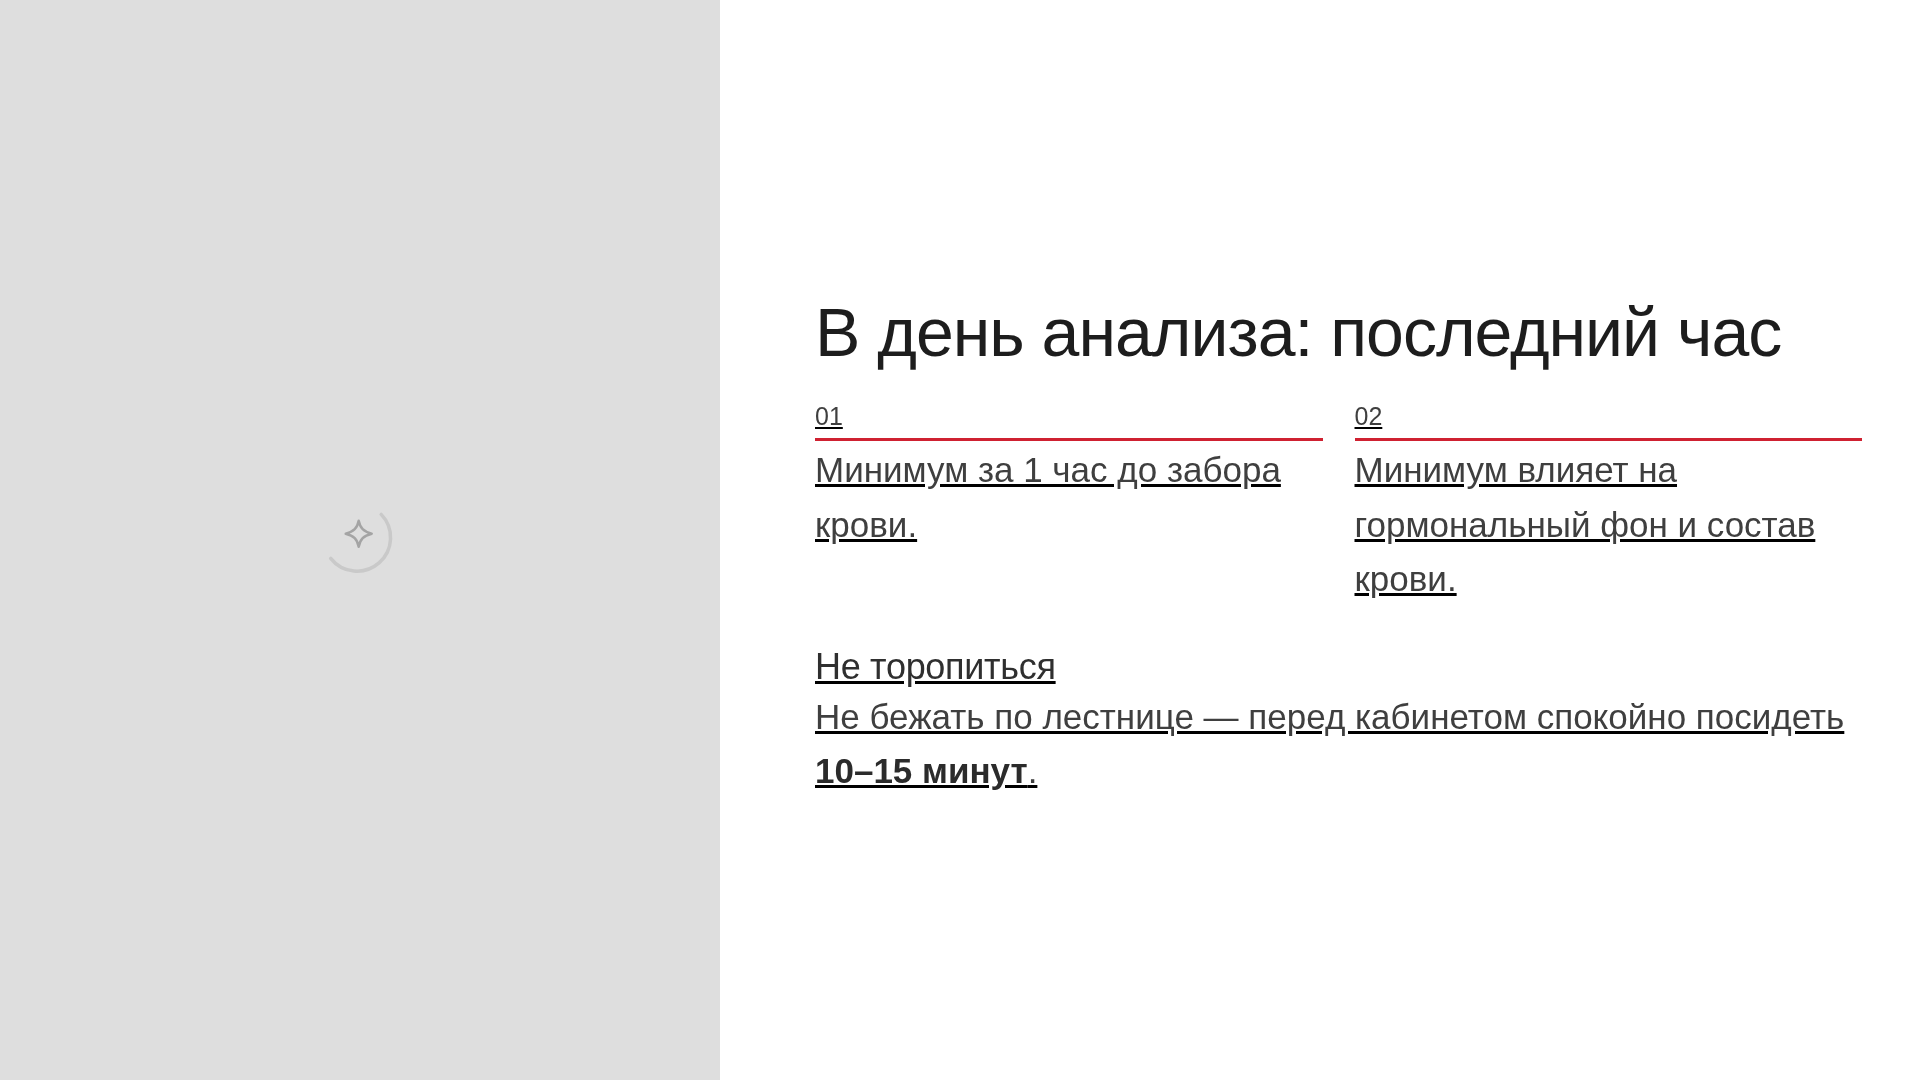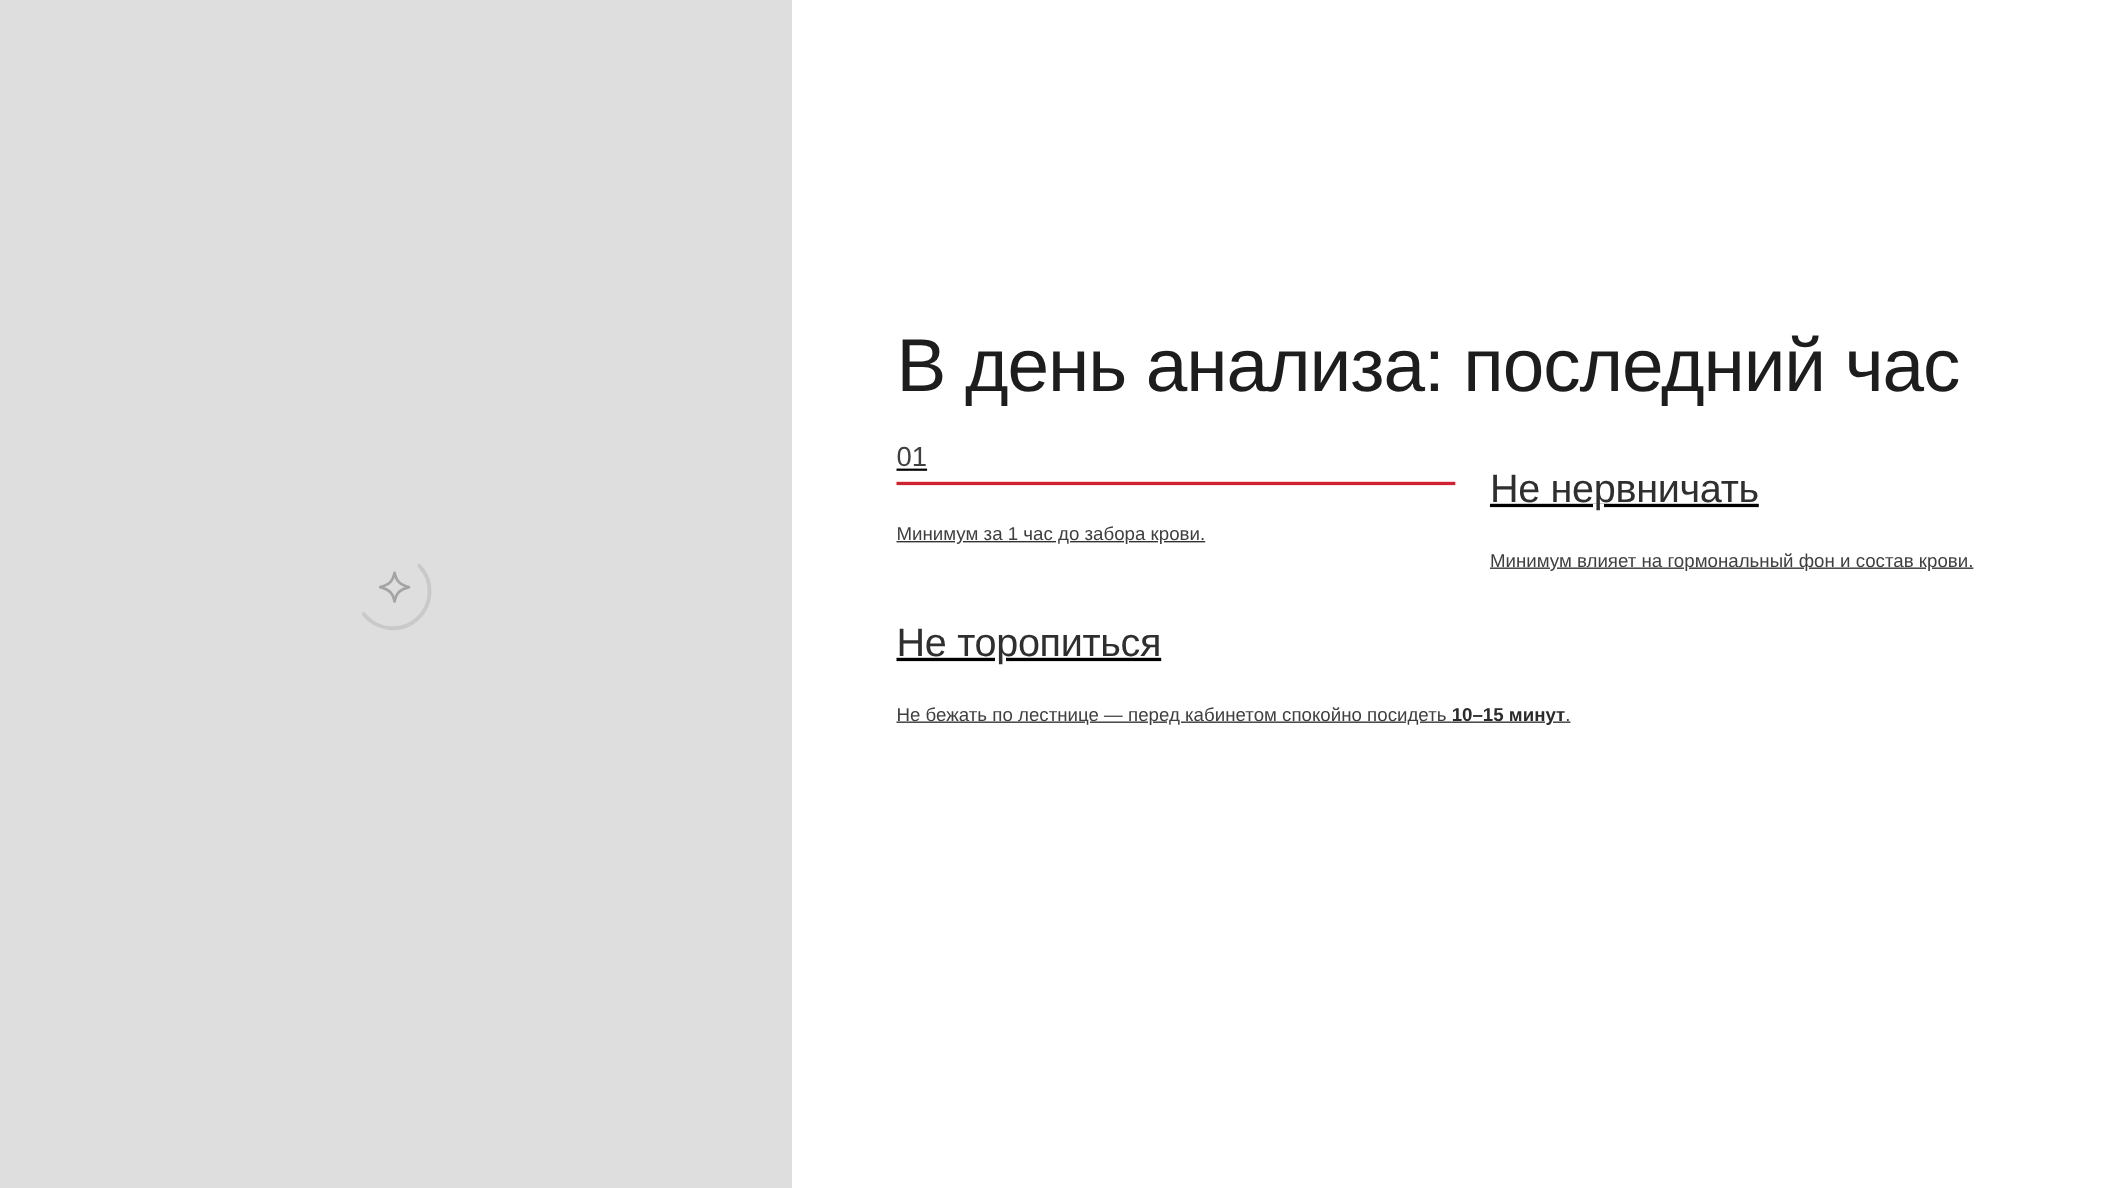--- a/index.html
+++ b/index.html
@@ -70,22 +70,22 @@
   }
   .item-heading{
     margin:22px 0 0;
     font-size:36px;
     font-weight:400;
     letter-spacing:-0.3px;
     line-height:1.15;
     color:var(--heading-color);
   }
   .item-description{
-    margin:32px 0 0;
-    font-size:17px;
+    margin:2px 0 0;
+    font-size:35px;
     line-height:1.55;
     color:var(--text-color);
   }
   .item-description b{
     font-weight:700;
     color:#2b2b2b;
   }
 </style>
 </head>
 <body>
@@ -109,21 +109,21 @@
     <h1 class="title">В день анализа: последний час</h1>
 
     <div class="items-grid">
 
       <section class="item">
         <div class="item-number">01</div>
         <p class="item-description">Минимум за 1 час до забора крови.</p>
       </section>
 
       <section class="item">
-        <h2 class="item-heading">Не нервничать</h2>
+        <div class="item-number">02</div>
         <p class="item-description">Минимум влияет на гормональный фон и состав крови.</p>
       </section>
 
       <section class="item wide">
         <h2 class="item-heading">Не торопиться</h2>
         <p class="item-description"><span>Не бежать по лестнице — перед кабинетом спокойно посидеть </span><b>10–15 минут</b><span>.</span></p>
       </section>
 
     </div>
   </div>

